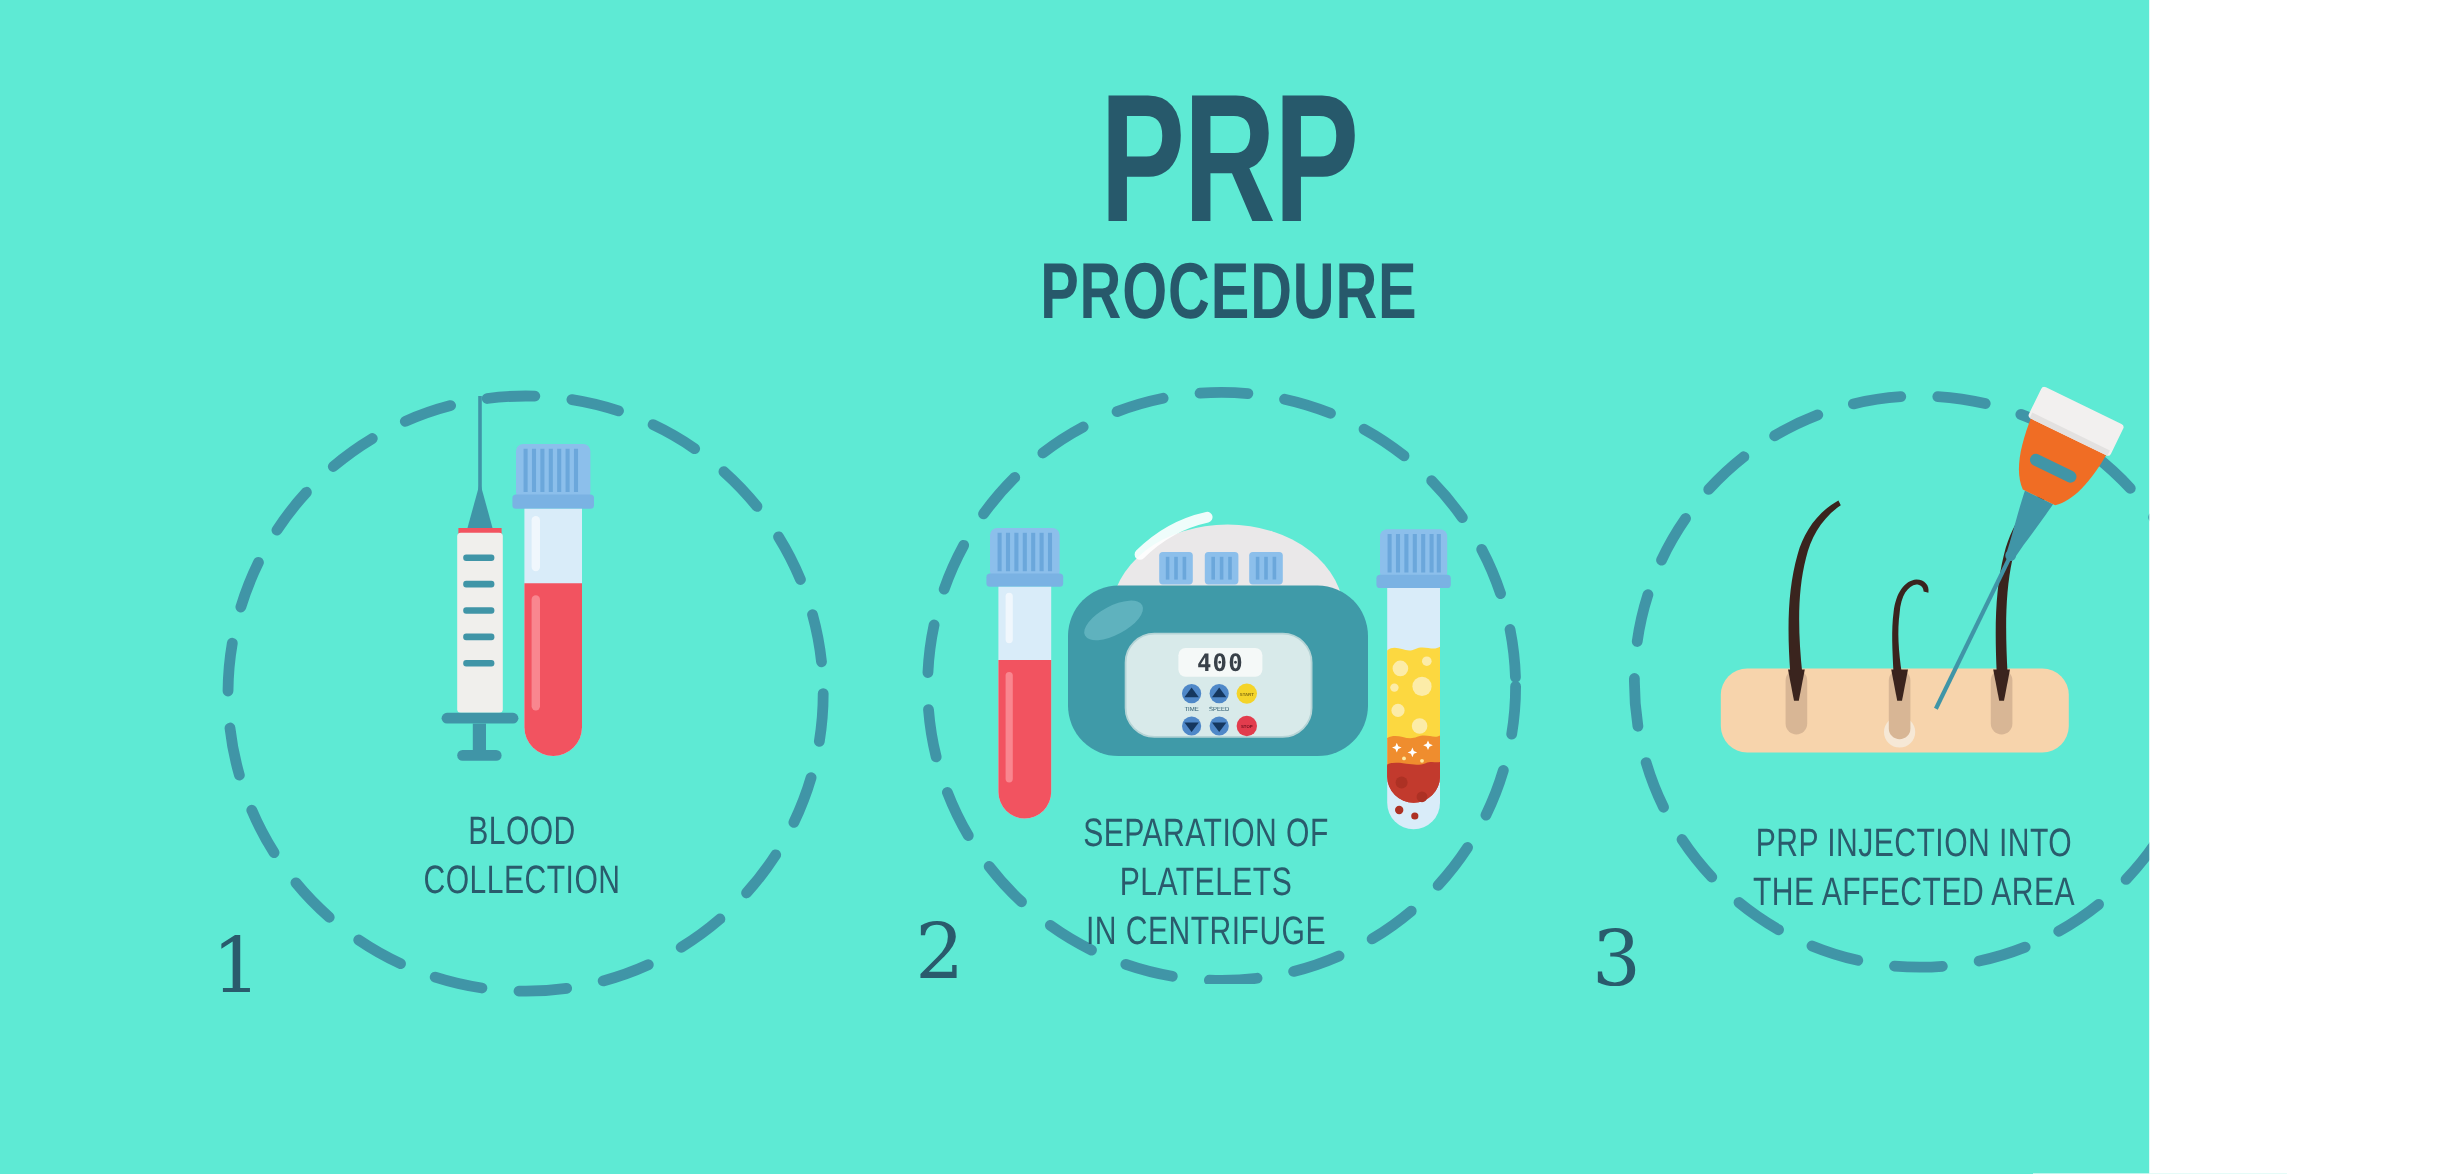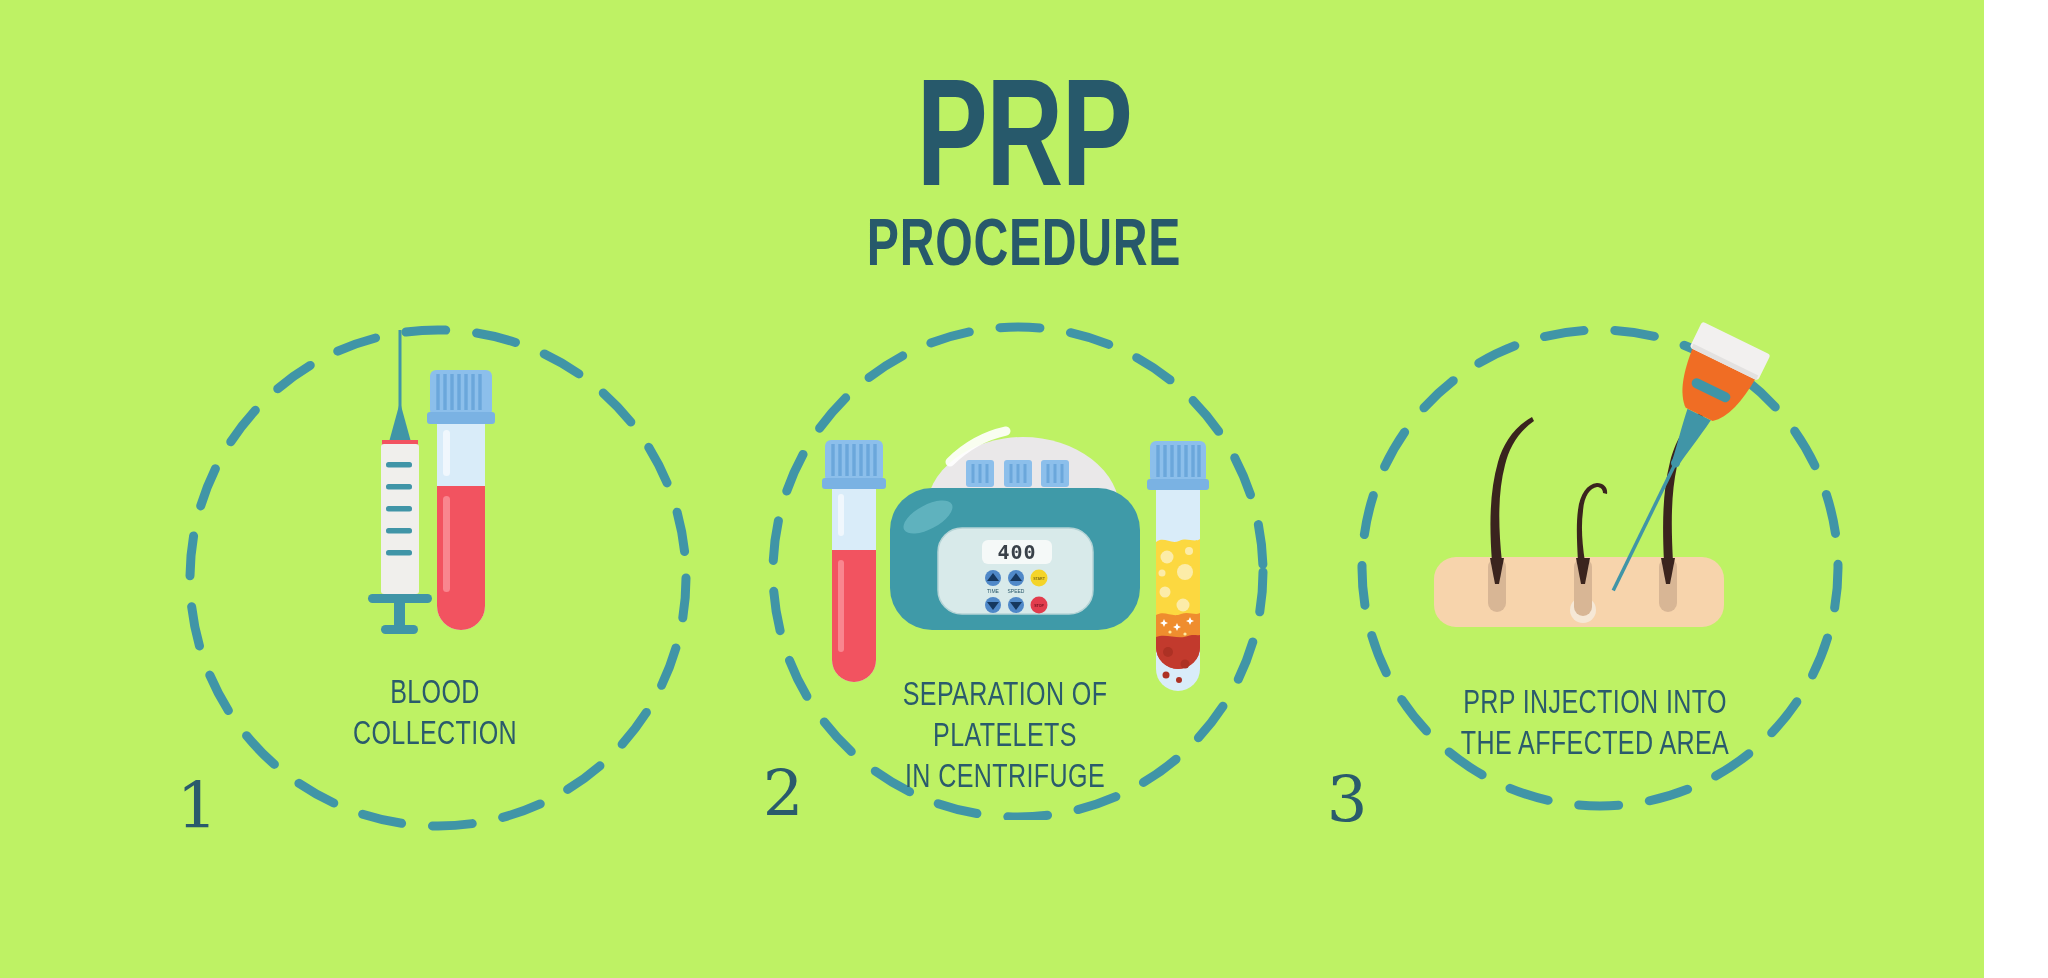--- a/index.html
+++ b/index.html
@@ -1,17 +1,17 @@
 <!DOCTYPE html>
 <html><head>
 <meta charset="utf-8">
 <style>
   html,body{margin:0;padding:0;background:#ffffff;}
   .canvas{
-    position:relative;width:1984px;height:978px;background:#bef264;
+    position:relative;width:1791px;height:978px;background:#5eead4;
     overflow:hidden;font-family:"Liberation Sans",sans-serif;
   }
   .title-main{
     position:absolute;left:0;top:56px;width:2048px;text-align:center;
     font-size:152px;font-weight:bold;line-height:1;color:#27596b;
     transform:scaleX(0.70);transform-origin:center;letter-spacing:-2px;
   }
   .title-sub{
     position:absolute;left:0;top:209px;width:2048px;text-align:center;
     font-size:66px;font-weight:bold;line-height:1;color:#27596b;

